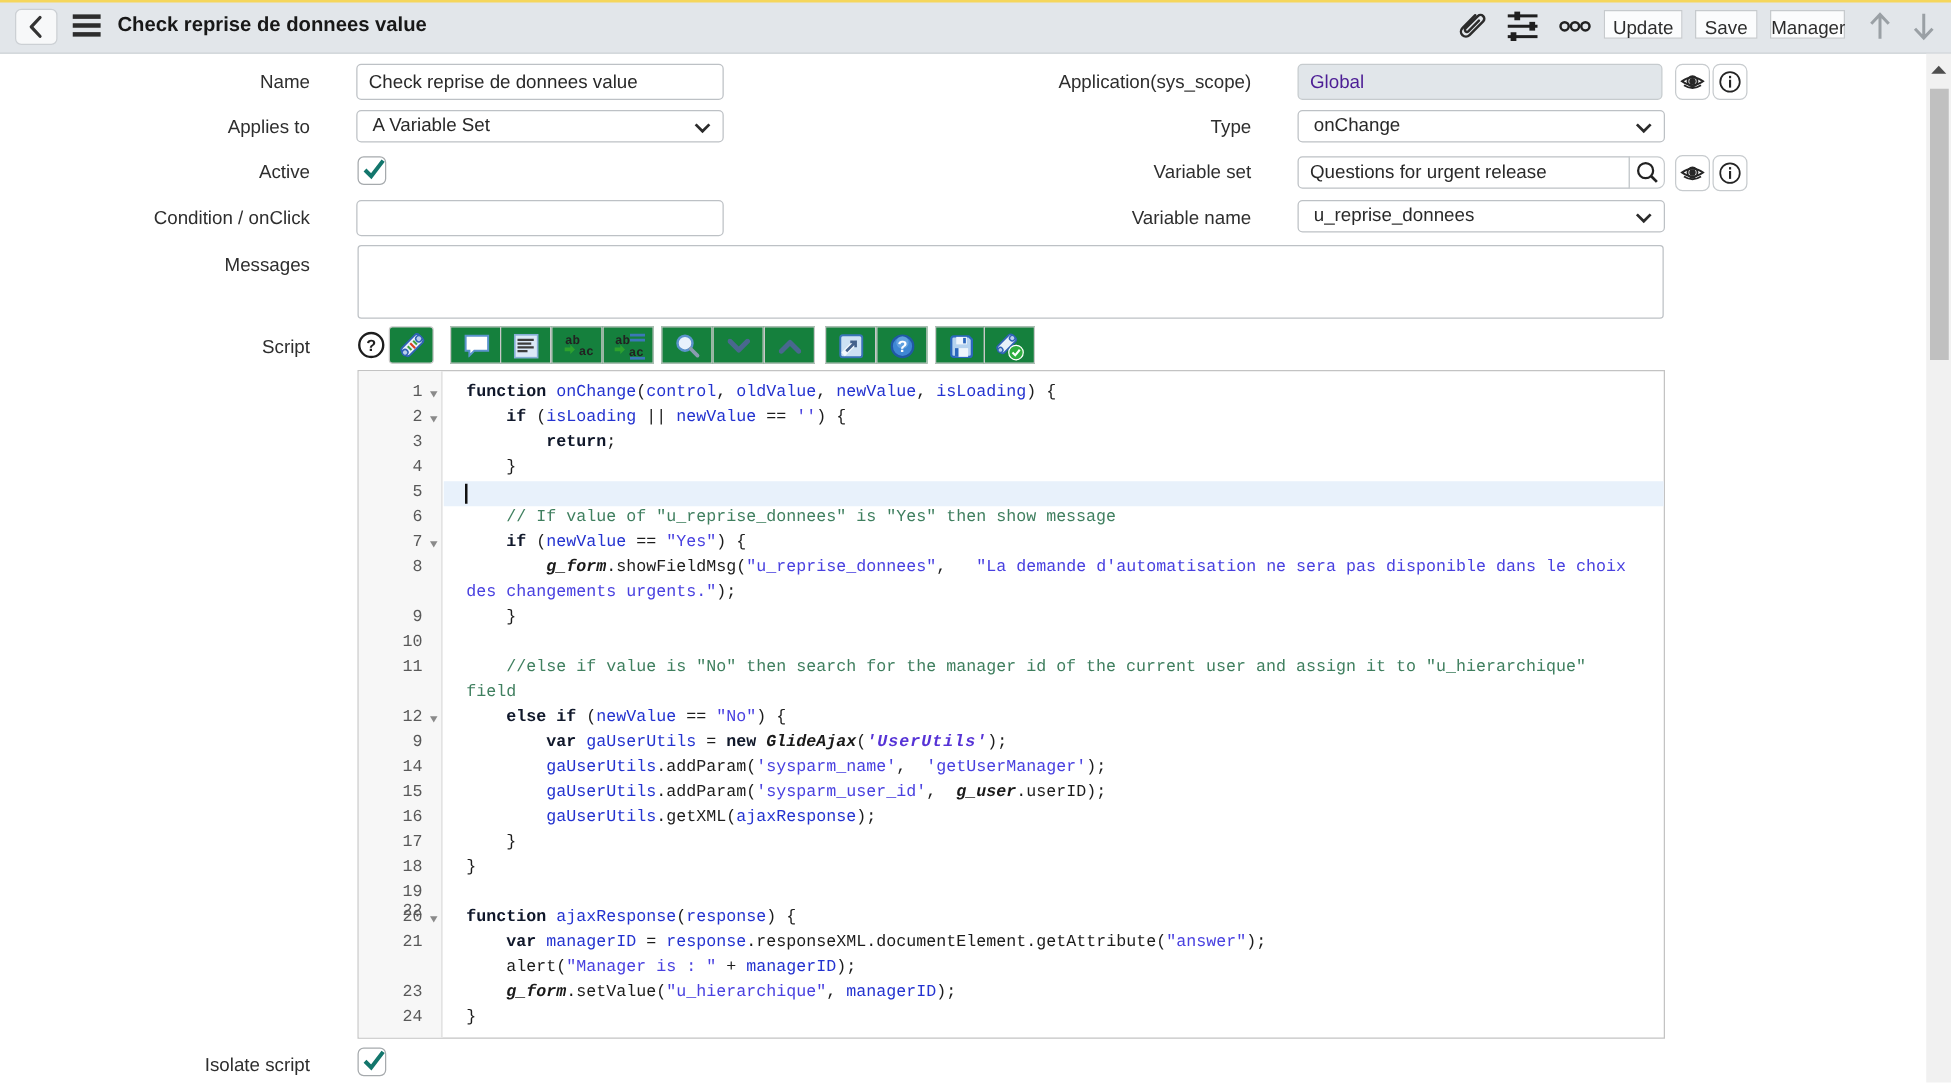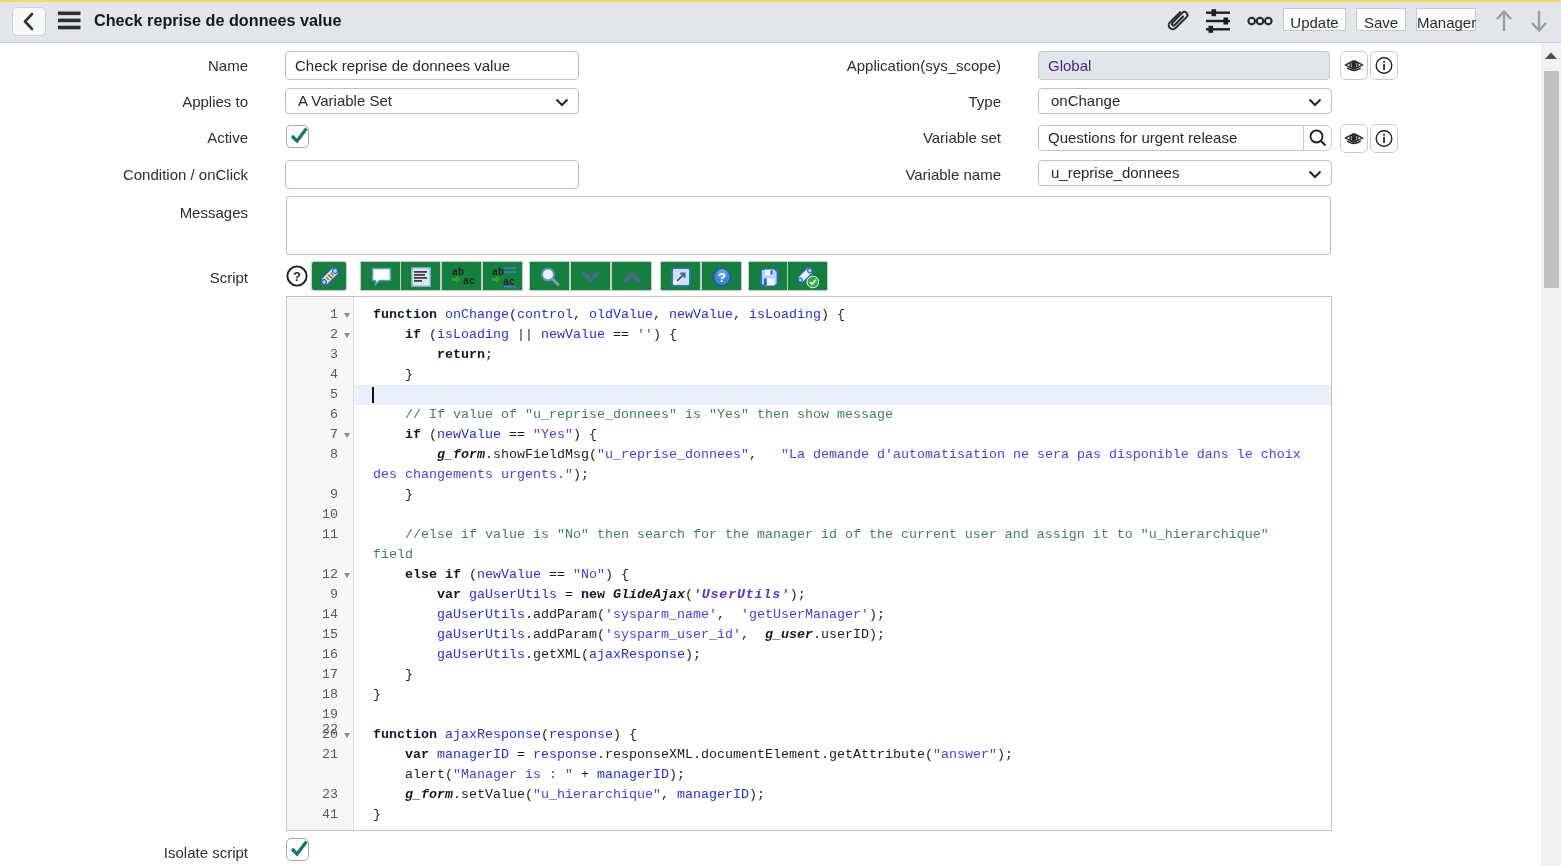--- a/index.html
+++ b/index.html
@@ -310,21 +310,21 @@
 <div class="ln" style="top:625px;">15</div>
 <div class="ln" style="top:645px;">16</div>
 <div class="ln" style="top:665px;">17</div>
 <div class="ln" style="top:685px;">18</div>
 <div class="ln" style="top:705px;">19</div>
 <div class="ln" style="top:725px;">20</div>
 <div class="fold" style="top:733px;"></div>
 <div class="ln" style="top:745px;">21</div>
 <div class="ln" style="top:720px;">22</div>
 <div class="ln" style="top:785px;">23</div>
-<div class="ln" style="top:805px;">41</div>
+<div class="ln" style="top:805px;">24</div>
 <div class="row" style="top:305px;"><span class="k">function</span> <span class="v">onChange</span>(<span class="v">control</span>, <span class="v">oldValue</span>, <span class="v">newValue</span>, <span class="v">isLoading</span>) {</div>
 <div class="row" style="top:325px;">    <span class="k">if</span> (<span class="v">isLoading</span> || <span class="v">newValue</span> == <span class="s">''</span>) {</div>
 <div class="row" style="top:345px;">        <span class="k">return</span>;</div>
 <div class="row" style="top:365px;">    }</div>
 <div class="row" style="top:405px;">    <span class="c">// If value of "u_reprise_donnees" is "Yes" then show message</span></div>
 <div class="row" style="top:425px;">    <span class="k">if</span> (<span class="v">newValue</span> == <span class="s">"Yes"</span>) {</div>
 <div class="row" style="top:445px;">        <span class="sp">g_form</span>.showFieldMsg(<span class="s">"u_reprise_donnees"</span>,   <span class="s">"La demande d'automatisation ne sera pas disponible dans le choix</span></div>
 <div class="row" style="top:465px;"><span class="s">des changements urgents."</span>);</div>
 <div class="row" style="top:485px;">    }</div>
 <div class="row" style="top:525px;">    <span class="c">//else if value is "No" then search for the manager id of the current user and assign it to "u_hierarchique"</span></div>

